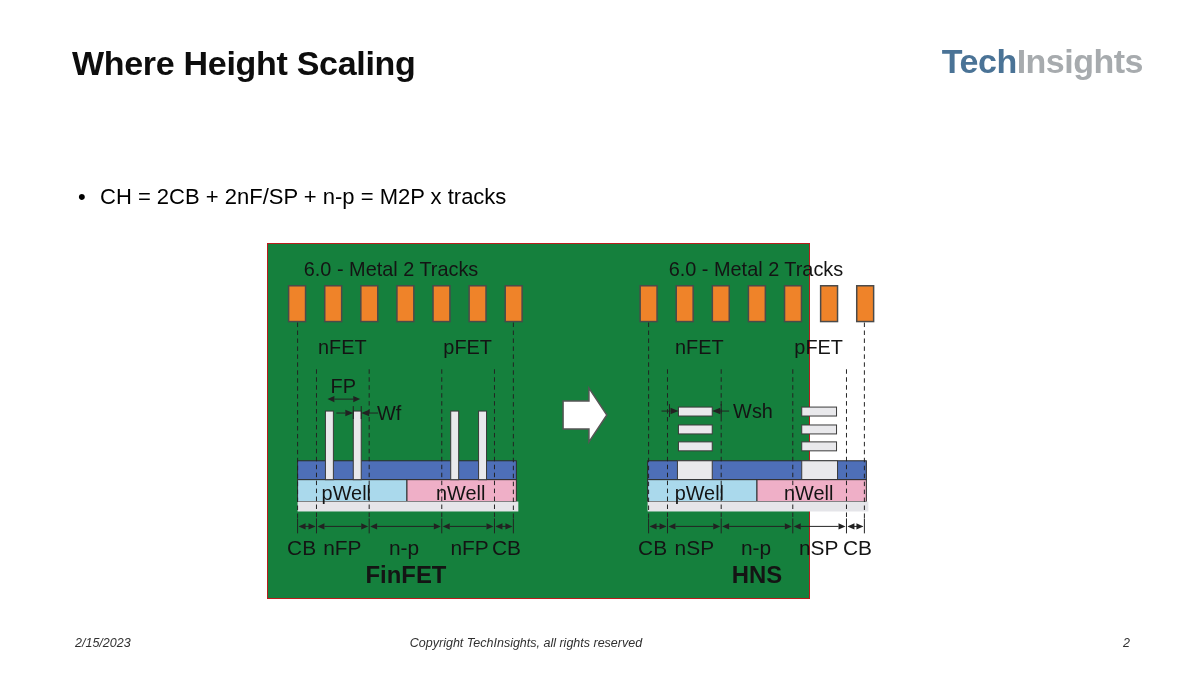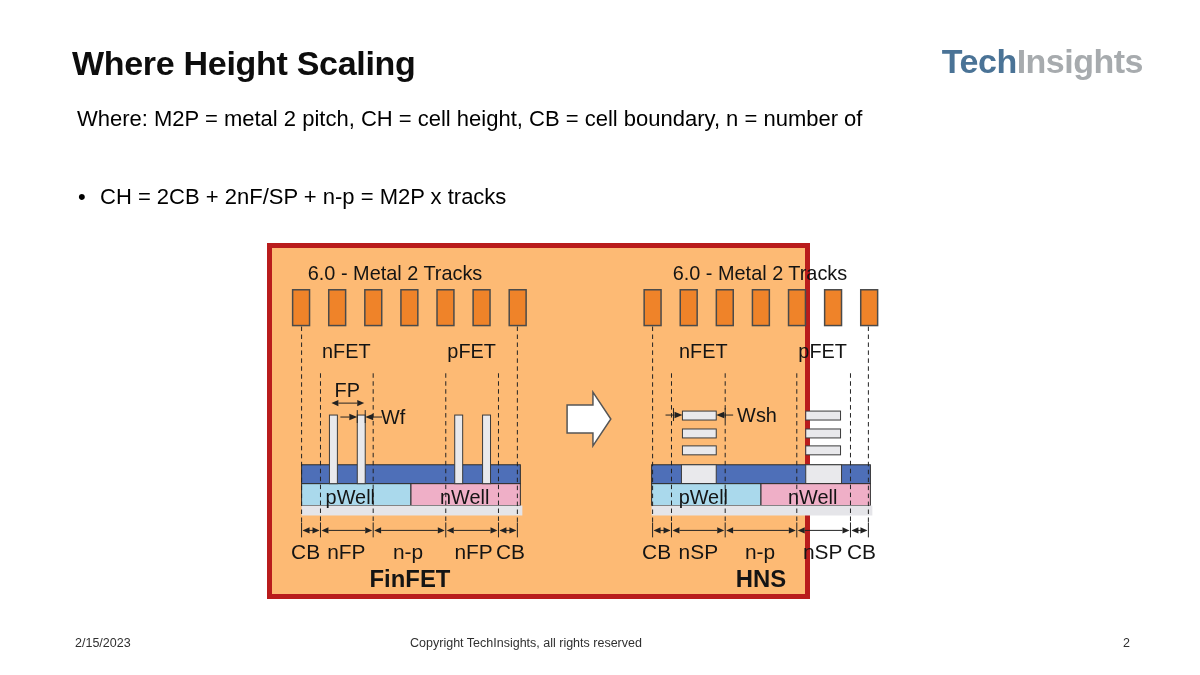--- a/index.html
+++ b/index.html
@@ -4,41 +4,40 @@
 <style>
   html,body{margin:0;padding:0;}
   body{width:1200px;height:675px;background:#ffffff;position:relative;overflow:hidden;
        font-family:"Liberation Sans",sans-serif;}
   #title{position:absolute;left:72px;top:44px;font-size:34px;font-weight:bold;color:#0d0d0d;letter-spacing:-0.3px;}
   #logo{position:absolute;top:42px;right:57px;font-size:34px;font-weight:bold;letter-spacing:-0.5px;text-align:right;}
   .body-text{position:absolute;left:77px;top:102px;font-size:22px;color:#000;line-height:33px;}
   .bullet-row{position:absolute;left:78px;top:184px;font-size:22px;color:#000000;}
   .bullet-glyph{display:inline-block;width:22px;}
   #figure{position:absolute;left:267px;top:243px;width:543px;height:356px;box-sizing:border-box;
-          border:5px solid #b91c1c;background:#fdba74;}
+          border:1px solid #b91c1c;background:#15803d;}
   svg text{font-family:"Liberation Sans",sans-serif;fill:#141414;}
   .t-lbl{font-size:20px;}
   .t-dim{font-size:21px;}
   .t-name{font-size:24px;font-weight:bold;}
-  .footer{position:absolute;top:636px;font-size:12.5px;color:#303030;}
+  .footer{position:absolute;top:636px;font-size:12.5px;color:#303030;font-style:italic;}
   #footer-date{left:75px;}
   #footer-copy{left:0;width:1052px;text-align:center;}
   #footer-page{right:70px;}
 </style>
 </head>
 <body>
 
 <div class="slide">
 
   <div id="title">Where Height Scaling</div>
 
   <div id="logo"><span id="logo-tech" style="color: rgb(74, 115, 150);">Tech</span><span id="logo-insights" style="color: rgb(167, 171, 174);">Insights</span></div>
 
   <div class="body-text">
-    <div>Where: M2P = metal 2 pitch, CH = cell height, CB = cell boundary, n = number of</div>
   </div>
 
   <div class="bullet-row">
     <span class="bullet-glyph">•</span><span>CH = 2CB + 2nF/SP + n-p = M2P x tracks</span>
   </div>
 
   <div id="figure">
     <svg width="620" height="354" viewBox="0 0 622 356">
       <g id="fig-generated">
           <rect x="20.0" y="42" width="17" height="36" fill="#ef8329" stroke="#4a4a4a" stroke-width="1.5"></rect>

